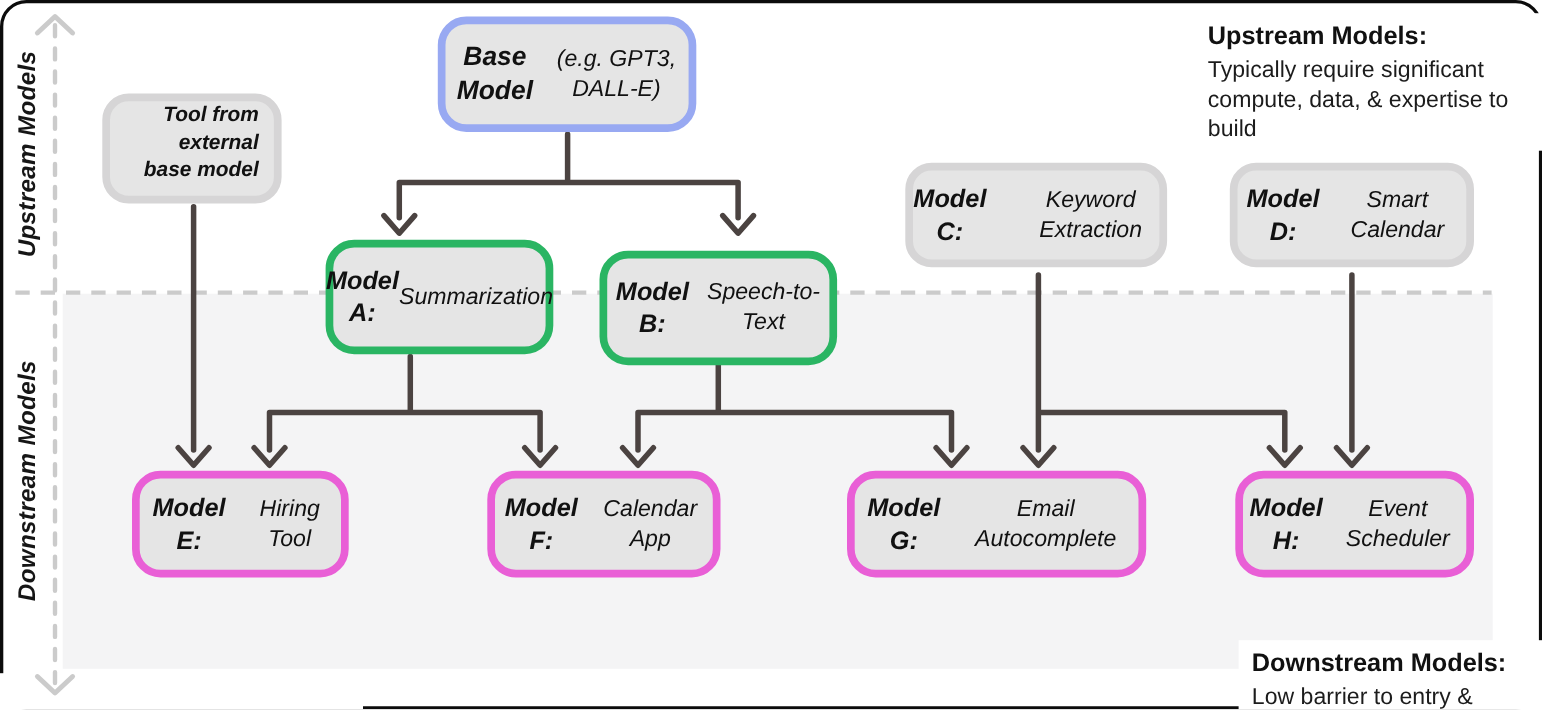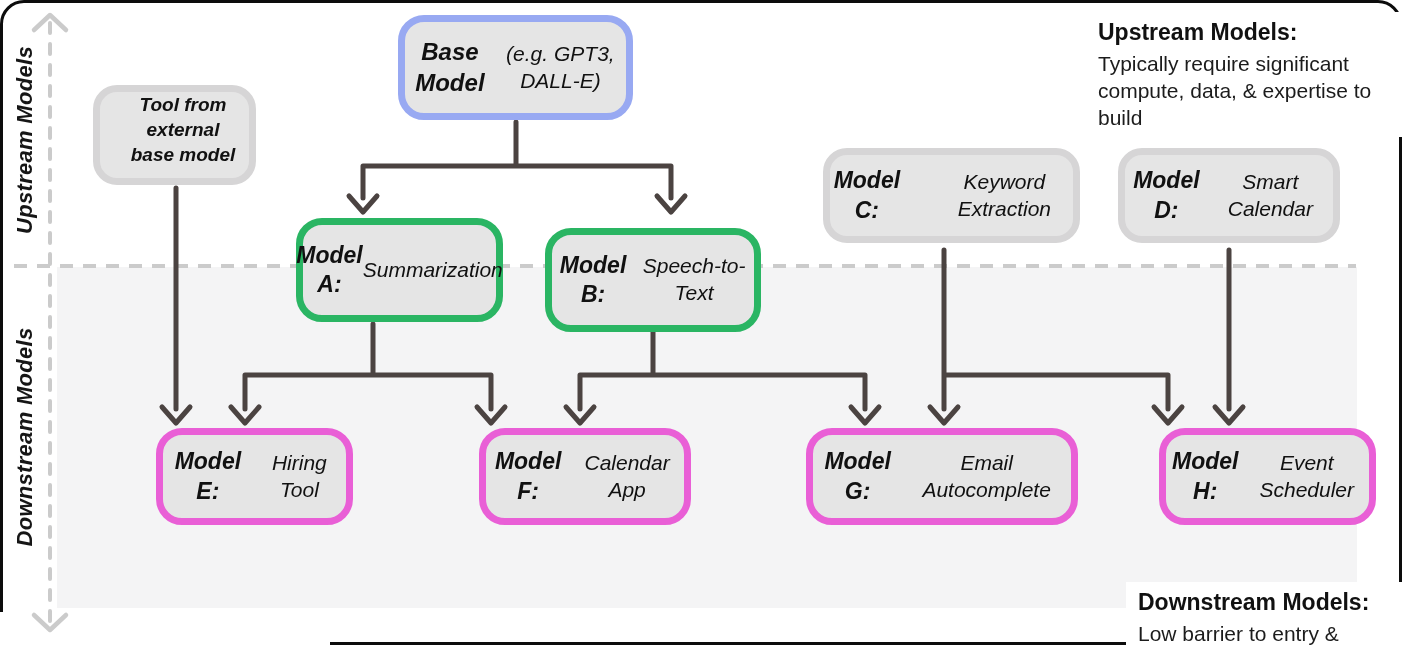--- a/index.html
+++ b/index.html
@@ -13,29 +13,29 @@
              font-size:22px;letter-spacing:.3px;color:#161616;transform:rotate(-90deg);}
   .rot-up{width:240px;height:26px;left:-95px;top:127px;}
   .rot-down{width:300px;height:26px;left:-125px;top:424px;}
   .box{position:absolute;z-index:6;background:#e5e5e5;border:7px solid #d6d5d6;border-radius:26px;
        box-sizing:border-box;display:flex;flex-direction:row;align-items:center;justify-content:center;
        text-align:center;line-height:1.28;}
   .box .t{font-weight:700;font-style:italic;font-size:23px;}
   .box .s{font-style:italic;font-size:21px;}
   .b-base{border-color:#98a9f2;}
   .b-green{border-color:#2ab563;}
-  .b-pink{border-color:#e95fd6;margin-left:36px;}
+  .b-pink{border-color:#e95fd6;}
   .box-base{left:398px;top:15px;width:235px;height:105px;}
   .box-base .t{font-size:24px;}
-  .box-tool{left:93px;top:85px;width:163px;height:100px;align-items:flex-start;text-align:center;
+  .box-tool{left:93px;top:85px;width:163px;height:100px;align-items:flex-start;text-align:right;
             padding-left:17px;border-radius:24px;}
   .box-tool .t{font-size:19px;line-height:1.32;white-space:pre-line;}
   .box-a{left:270px;top:218px;width:207px;height:104px;margin-left:26px;}
   .box-b{left:545px;top:228px;width:216px;height:104px;}
-  .box-c{left:823px;top:148px;width:257px;height:95px;border-radius:24px;gap:32px;}
+  .box-c{left:823px;top:148px;width:238px;height:95px;border-radius:24px;gap:32px;}
   .box-d{left:1118px;top:148px;width:222px;height:95px;border-radius:24px;}
   .box-e{left:120px;top:428px;width:197px;height:97px;}
   .box-f{left:443px;top:428px;width:212px;height:97px;}
   .box-g{left:770px;top:428px;width:272px;height:97px;}
   .box-h{left:1123px;top:428px;width:217px;height:97px;}
   .note{position:absolute;z-index:7;background:#ffffff;line-height:1.3;}
   .note .h{font-weight:700;font-size:23px;margin-bottom:2px;}
   .note .b{font-size:21px;color:#1c1c1c;}
   .note-up{left:1088px;top:12px;width:314px;height:125px;padding:6px 4px 6px 10px;box-sizing:border-box;}
   .note-up .b{width:292px;}

